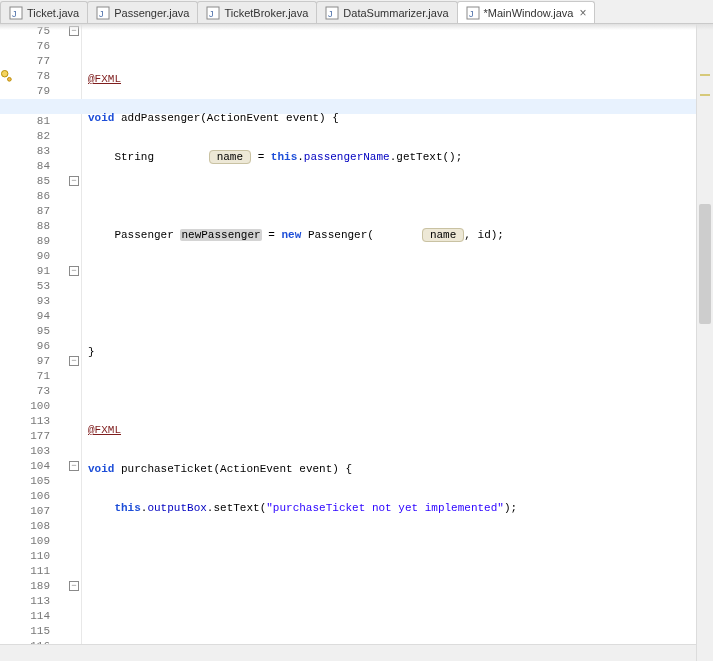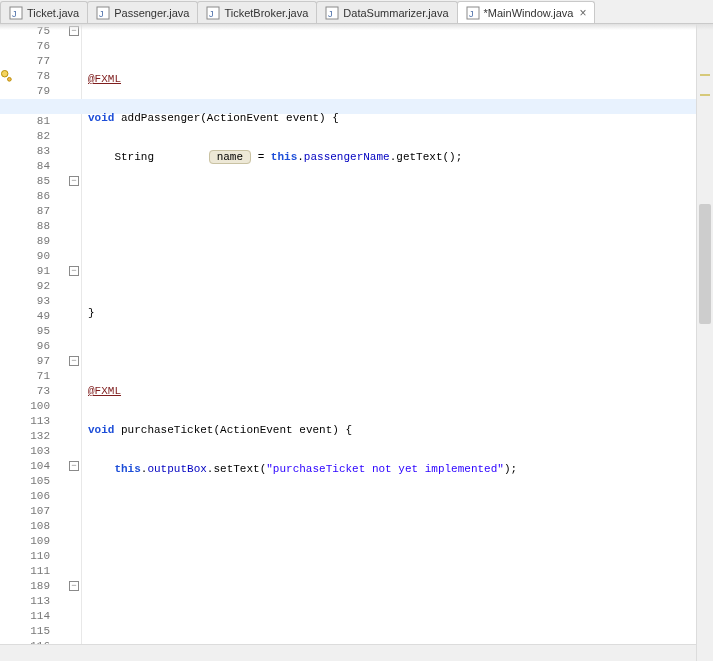--- a/index.html
+++ b/index.html
@@ -241,31 +241,31 @@
       <div class="gline">82</div>
       <div class="gline">83</div>
       <div class="gline">84</div>
       <div class="gline">85</div>
       <div class="gline">86</div>
       <div class="gline">87</div>
       <div class="gline">88</div>
       <div class="gline">89</div>
       <div class="gline">90</div>
       <div class="gline">91</div>
-      <div class="gline">92</div>
+      <div class="gline">53</div>
       <div class="gline">93</div>
-      <div class="gline">49</div>
+      <div class="gline">94</div>
       <div class="gline">95</div>
       <div class="gline">96</div>
       <div class="gline">97</div>
       <div class="gline">71</div>
       <div class="gline">73</div>
       <div class="gline">100</div>
       <div class="gline">113</div>
-      <div class="gline">132</div>
+      <div class="gline">177</div>
       <div class="gline">103</div>
       <div class="gline">104</div>
       <div class="gline">105</div>
       <div class="gline">106</div>
       <div class="gline">107</div>
       <div class="gline">108</div>
       <div class="gline">109</div>
       <div class="gline">110</div>
       <div class="gline">111</div>
       <div class="gline">189</div>
@@ -284,20 +284,21 @@
       <div class="fold minus" style="top: 557px;"></div>
     </div>
 
   <div class="code" id="code">
     <div class="hl-line" id="hl-line" style="top: 75px;"></div>
 
     <div class="line" style="position:relative;z-index:1;"><span class="ann">@FXML</span></div>
     <div class="line" style="position:relative;z-index:1;"><span class="kw">void</span> <span>addPassenger</span><span>(</span><span>ActionEvent</span> <span>event</span><span>) {</span></div>
     <div class="line" style="position:relative;z-index:1;"><span>    </span><span>String</span> <span class="box-hl">name</span><span> = </span><span class="kw">this</span><span>.</span><span class="field">passengerName</span><span>.getText();</span></div>
     <div class="line"></div>
+    <div class="line" style="position:relative;z-index:1;"><span>    </span><span>Passenger</span> <span class="name-hl">newPassenger</span><span> = </span><span class="kw">new</span><span> </span><span>Passenger</span><span>(</span><span class="box-hl">name</span><span>, </span><span>id</span><span>);</span></div>
     <div class="line"></div>
     <div class="line"></div>
     <div class="line" style="position:relative;z-index:1;"><span>}</span></div>
     <div class="line"></div>
     <div class="line" style="position:relative;z-index:1;"><span class="ann">@FXML</span></div>
     <div class="line" style="position:relative;z-index:1;font-family:Liberation Mono, monospace;"><span class="kw">void</span> <span>purchaseTicket</span><span>(</span><span>ActionEvent</span> <span>event</span><span>) {</span></div>
     <div class="line" style="position:relative;z-index:1;"><span>    </span><span class="kw">this</span><span>.</span><span class="field">outputBox</span><span>.setText(</span><span class="str">"purchaseTicket not yet implemented"</span><span>);</span></div>
     <div class="line"></div>
     
     

